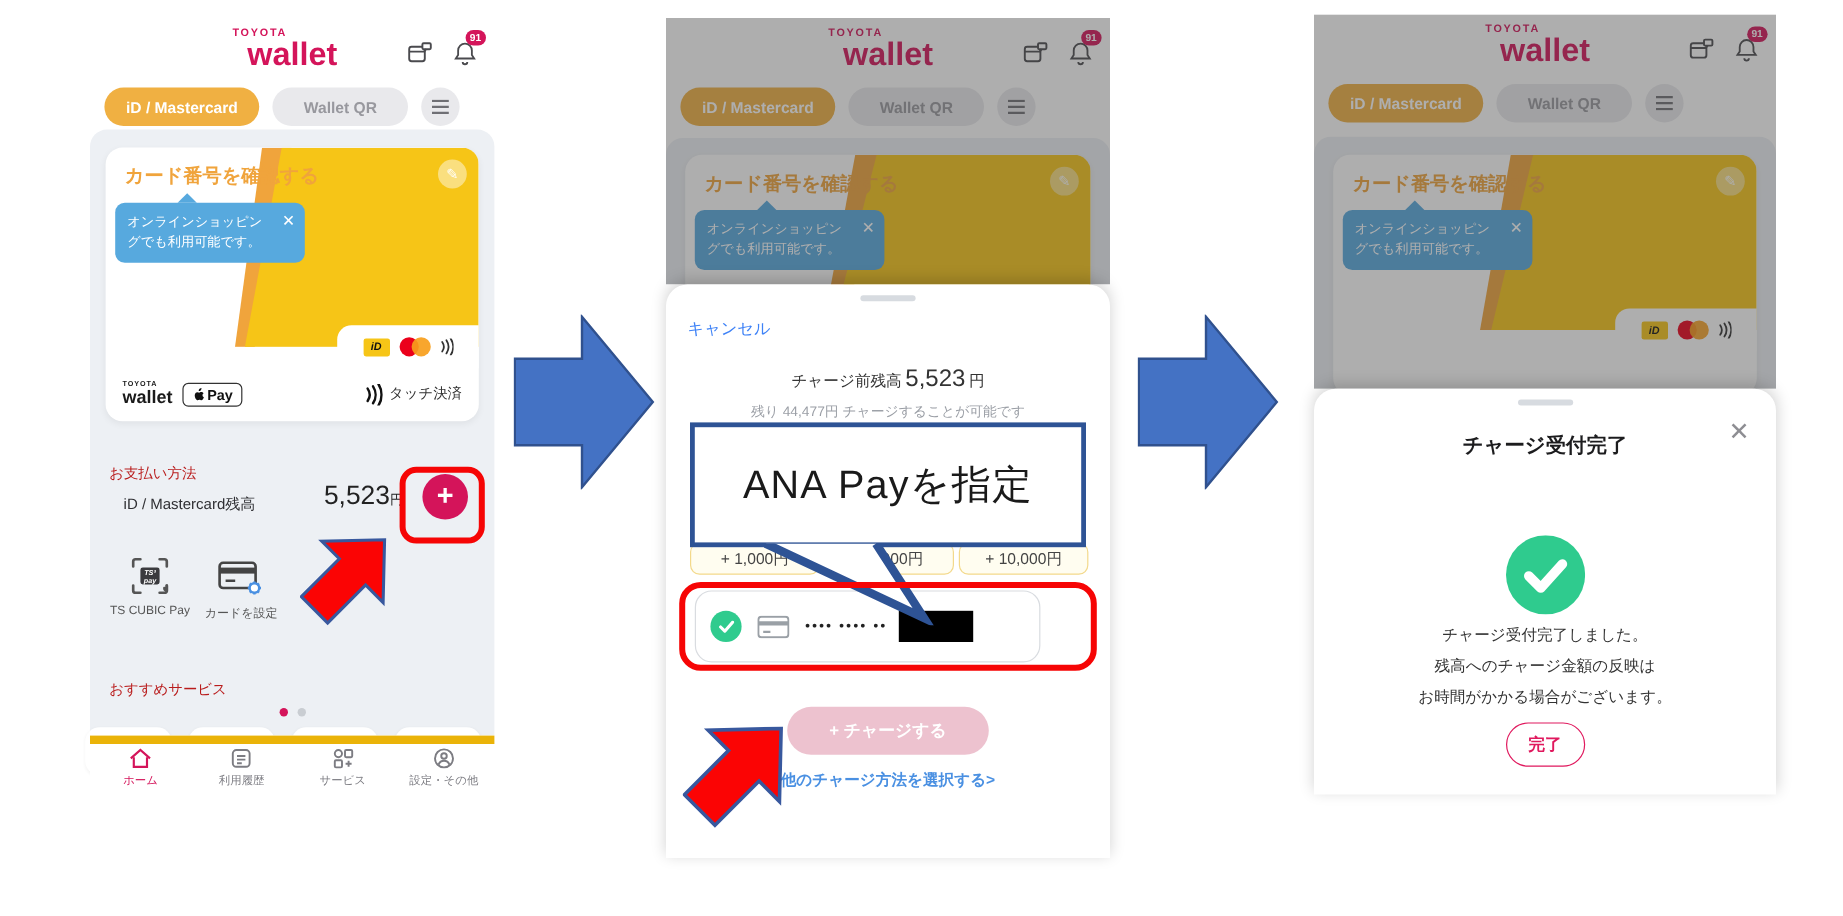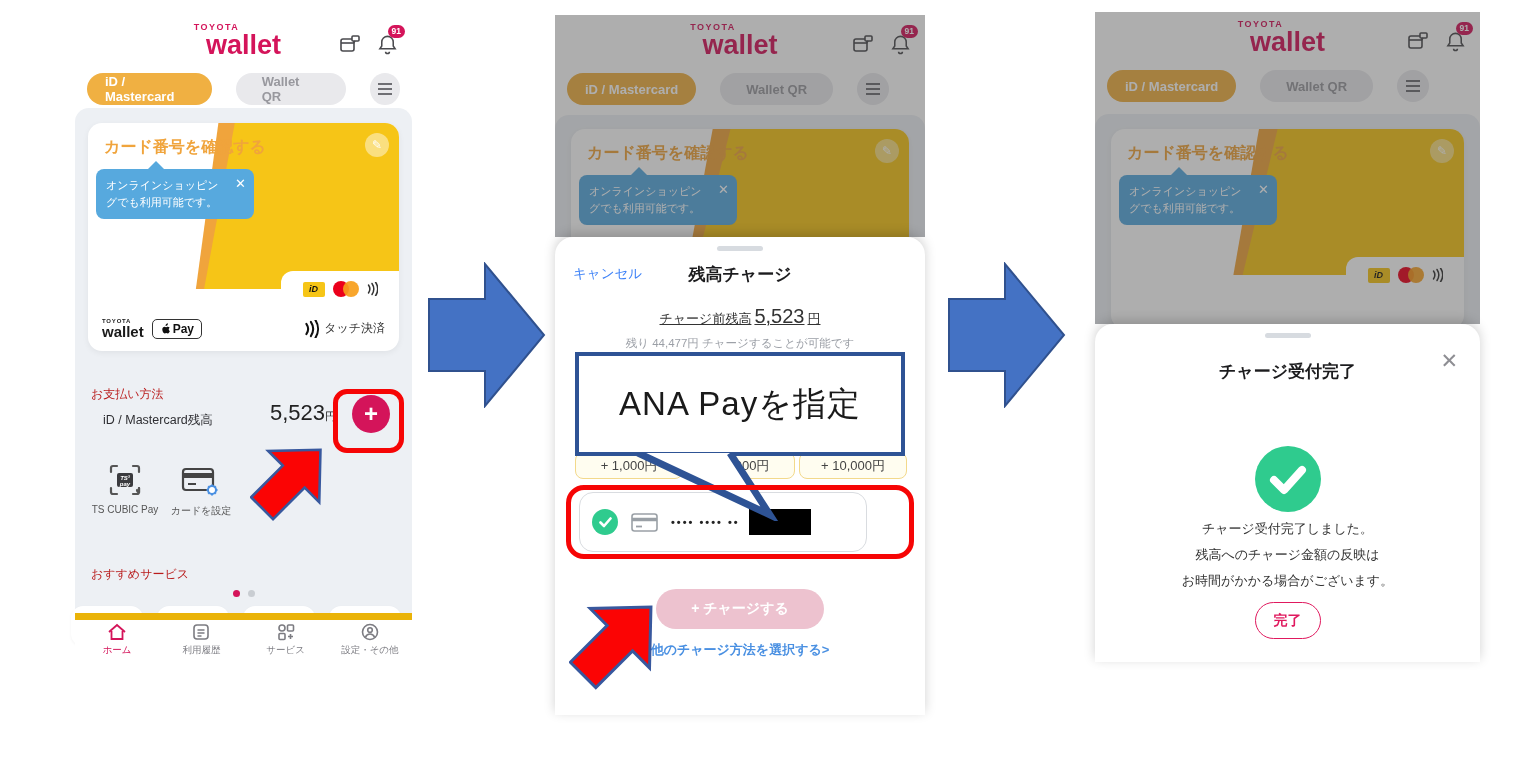--- a/index.html
+++ b/index.html
@@ -8,21 +8,21 @@
   .phone { position:absolute; background:#fff; }
   .abs { position:absolute; }
 
   
   .app-header { position:absolute; left:0; right:0; top:8px; height:48px; }
   .logo { position:absolute; left:0; right:0; top:0; text-align:center; color:#d4145a; line-height:1; }
   .logo .t { display:block; font-size:9px; font-weight:bold; letter-spacing:1.5px; margin-left:-54px; }
   .logo .w { display:block; font-size:27px; font-weight:bold; letter-spacing:0px; margin-top:0px; }
   .hdr-icons { position:absolute; right:14px; top:10px; display:flex; gap:16px; align-items:center; }
   .badge { position:absolute; right:-7px; top:-8px; background:#d4145a; color:#fff; font-size:8.5px; font-weight:bold; border-radius:9px; padding:2px 4px; line-height:1; }
-  .tabs { position:absolute; left:12px; right:12px; top:58px; display:flex; gap:24px; align-items:flex-end; }
+  .tabs { position:absolute; left:12px; right:12px; top:58px; display:flex; gap:11px; align-items:flex-end; }
   .tab { height:32px; border-radius:16px; display:flex; align-items:center; justify-content:center; font-size:13px; font-weight:bold; }
   .tab.active { background:#f0b042; color:#fff; padding:0 18px; }
   .tab.idle { background:#e9e9ec; color:#98989e; padding:0 26px; }
   .menu-circle { width:32px; height:32px; border-radius:50%; background:#e9e9ec; display:flex; align-items:center; justify-content:center; }
   .panel { position:absolute; left:0; right:0; background:#edf0f4; border-radius:14px 14px 0 0; }
   .card { position:absolute; background:#fff; border-radius:14px; overflow:hidden; box-shadow:0 2px 6px rgba(0,0,0,.06); }
   .card-orange { position:absolute; top:0; right:0; width:66%; height:73%; background:#f0a43c;
                  clip-path:polygon(12% 0,24% 0,9% 100%,1% 100%); }
   .card-yellow { position:absolute; top:0; right:0; width:66%; height:73%; background:#f6c517;
                  clip-path:polygon(20% 0,100% 0,100% 100%,5% 100%); }
@@ -72,21 +72,21 @@
   .blue-arrow { position:absolute; z-index:3; }
   .red-arrow { position:absolute; z-index:13; }
   .callout { position:absolute; background:#fff; border:4px solid #2e5395; z-index:9;
              display:flex; align-items:center; justify-content:center; font-size:33px; color:#1a1a1a; letter-spacing:1px; }
   .callout-tail { position:absolute; z-index:9; }
 
   
   .p2 { left:555px; top:15px; width:370px; height:700px; }
   .cancel-link { position:absolute; left:18px; top:28px; color:#3e82f7; font-size:13.5px; }
   .sheet-title { position:absolute; left:0; right:0; top:26px; text-align:center; font-size:17px; font-weight:bold; color:#1c1c1e; }
-  .pre-balance { position:absolute; left:0; right:0; top:68px; text-align:center; font-size:13px; color:#333;text-decoration:underline; }
+  .pre-balance { position:absolute; left:0; right:0; top:68px; text-align:center; font-size:13px; color:#333; }
   .pre-balance b { font-size:20px; font-weight:500; margin:0 3px; }
   .remaining { position:absolute; left:0; right:0; top:99px; text-align:center; font-size:11.5px; color:#9b9fa6; }
   .amounts { position:absolute; left:20px; right:18px; top:215px; display:flex; gap:4px; z-index:2; }
   .amt { flex:1; height:27px; background:#fffdf0; border:1.5px solid #f3d98b; border-radius:8px;
          display:flex; align-items:center; justify-content:center; font-size:13px; color:#444; }
   .payrow { position:absolute; left:24px; top:255px; width:288px; height:60px; background:#fff; border:1px solid #d9dce0;
             border-radius:14px; display:flex; align-items:center; padding-left:12px; gap:13px; z-index:4; }
   .gcheck { width:26px; height:26px; border-radius:50%; background:#2fcb8e; display:flex; align-items:center; justify-content:center; }
   .masked { font-size:11px; font-weight:bold; letter-spacing:2px; color:#222; }
   .redact { width:62px; height:26px; background:#000; margin-left:-4px; }
@@ -325,21 +325,20 @@
             <span class="tclose">✕</span>
           </div>
         </div>
       </div>
       <div class="dim"></div>
     </div>
 
     <div class="sheet" style="top:222px;">
       <div class="handle"></div>
       <div class="cancel-link">キャンセル</div>
-      <div class="sheet-title">残高チャージ</div>
       <div class="pre-balance">
         <span>チャージ前残高</span><b>5,523</b><span>円</span>
       </div>
       <div class="remaining">残り 44,477円 チャージすることが可能です</div>
 
       <div class="amounts">
         <div class="amt">+ 1,000円</div>
         <div class="amt">+ 5,000円</div>
         <div class="amt">+ 10,000円</div>
       </div>

